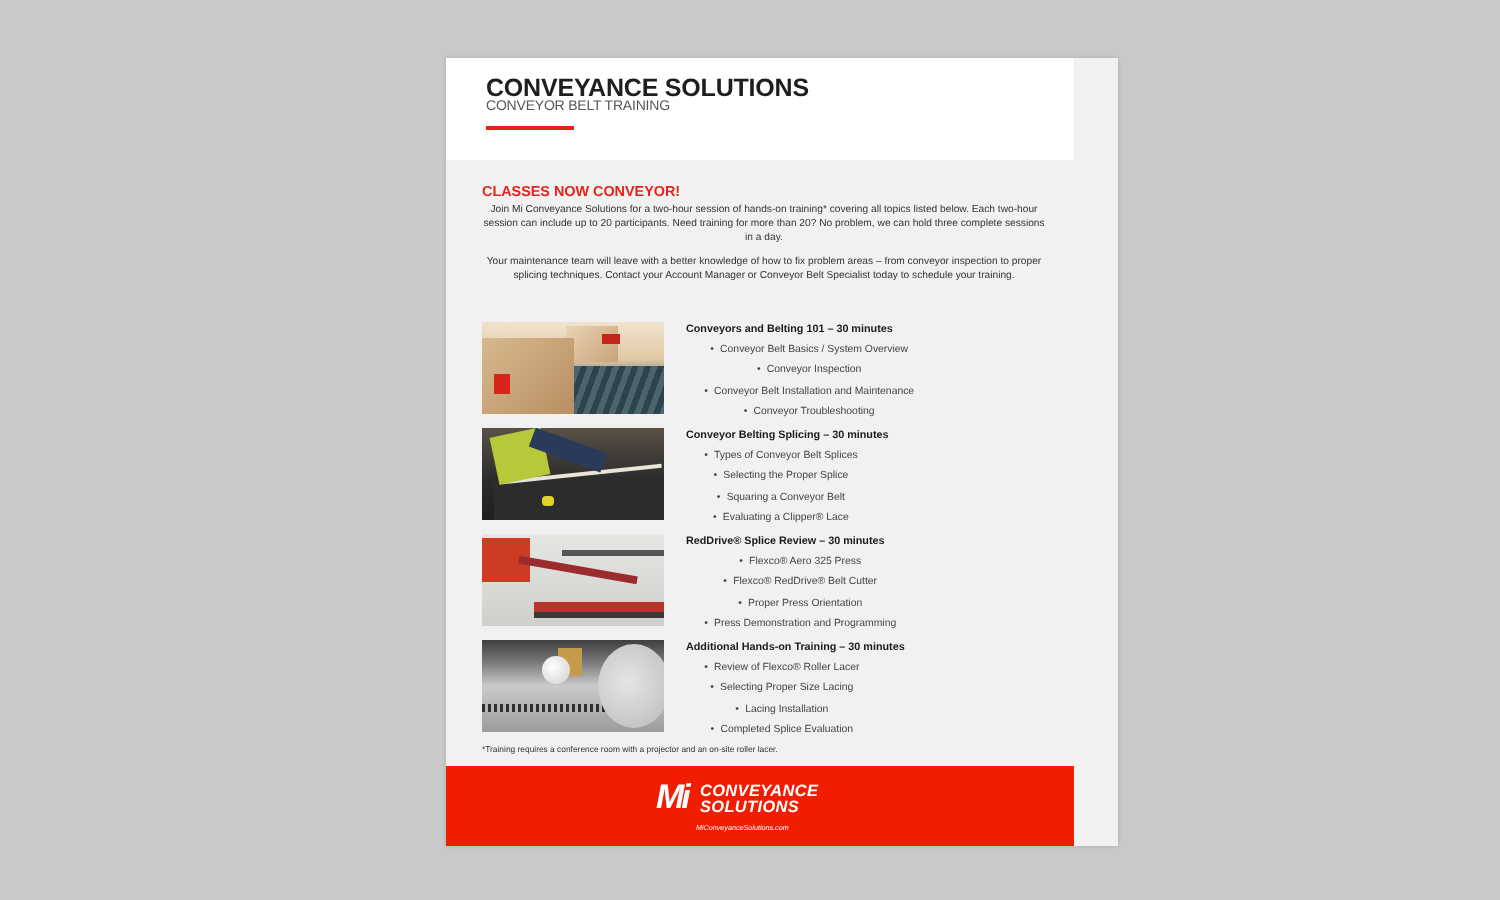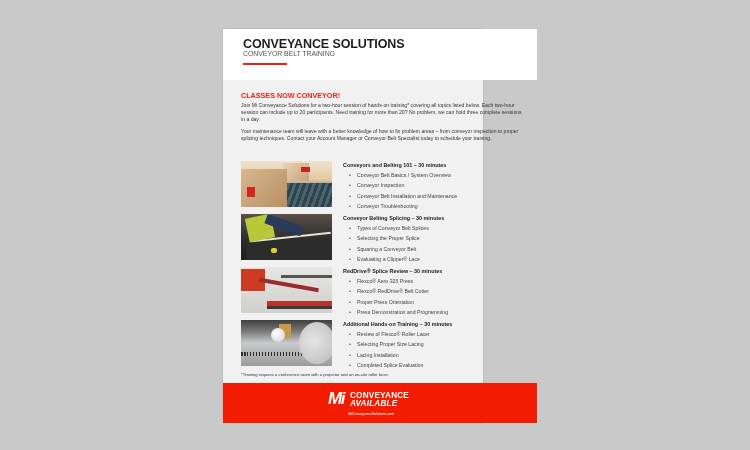--- a/index.html
+++ b/index.html
@@ -1,36 +1,36 @@
 <!DOCTYPE html>
 <html><head>
 <meta charset="utf-8">
 <style>
   html, body { margin:0; padding:0; }
   body { width:750px; height:450px; background:#c9c9c9; position:relative; overflow:hidden; font-family:"Liberation Sans", sans-serif; }
-  .page { position:absolute; left:223px; top:29px; width:260px; height:394px; background:#f1f1f1; box-shadow:0 0 2px rgba(0,0,0,0.15); }
+  .page { position:absolute; left:223px; top:29px; width:336px; height:394px; background:#f1f1f1; box-shadow:0 0 2px rgba(0,0,0,0.15);text-align:center; }
   .header { position:absolute; left:0; top:0; width:314px; height:51px; background:#ffffff; }
   .title { position:absolute; left:20px; top:8px; font-size:12.5px; font-weight:bold; color:#1e1e1e; letter-spacing:-0.1px; white-space:nowrap; }
   .subtitle { position:absolute; left:20px; top:21px; font-size:7px; color:#555; letter-spacing:-0.1px; white-space:nowrap; }
   .title-rule { position:absolute; left:20px; top:34px; width:44px; height:1.5px; background:#e4241b; }
   .classes { position:absolute; left:18px; top:62px; font-size:7.2px; font-weight:bold; color:#e4241b; white-space:nowrap; }
   .intro { position:absolute; left:18px; width:282px; font-size:5.1px; line-height:7px; color:#333; }
   .intro1 { top:73px; }
   .intro2 { top:99px; }
   .section { position:absolute; left:18px; width:282px; height:47px; }
   .thumb { position:absolute; left:0; top:0; width:91px; height:46px; overflow:hidden; }
   .sec-title { position:absolute; left:102px; top:1px; font-size:5.4px; font-weight:bold; color:#1a1a1a; white-space:nowrap; }
   .sec-list { position:absolute; left:108px; top:9px; margin:0; padding:0; list-style:none; }
   .sec-list li { font-size:5.2px; color:#444; line-height:10.3px; white-space:nowrap; }
   .sec-list li::before { content:"•"; display:inline-block; width:8px; color:#444; }
   .footnote { position:absolute; left:18px; top:343px; font-size:4.2px; color:#333; white-space:nowrap; }
   .footer { position:absolute; left:0; top:354px; width:314px; height:40px; background:#f21d00; }
   .logo { position:absolute; left:105px; top:7px; width:110px; height:22px; }
   .logo-mi { position:absolute; left:0; top:0; font-size:17px; font-weight:bold; font-style:italic; color:#fff; letter-spacing:-1.5px; line-height:17px; }
-  .logo-line1 { position:absolute; left:22px; top:1px; font-size:8.2px; font-weight:bold; color:#fff; letter-spacing:0.2px; white-space:nowrap; }
+  .logo-line1 { position:absolute; left:22px; top:1px; font-size:8.2px; font-weight:bold; font-style:italic; color:#fff; letter-spacing:0.2px; white-space:nowrap; }
   .logo-line2 { position:absolute; left:22px; top:9px; font-size:8.2px; font-weight:bold; font-style:italic; color:#fff; letter-spacing:0.2px; white-space:nowrap; }
   .logo-url { position:absolute; left:125px; top:29px; font-size:3.6px; font-style:italic; color:#fff; white-space:nowrap; }
 
   
   .t1 { background:linear-gradient(180deg,#efe3cf 0%,#e3c9a3 40%,#7a8a8d 60%,#3d5058 100%); }
   .t1 .box1 { position:absolute; left:0; top:8px; width:46px; height:38px; background:linear-gradient(135deg,#d8b88f,#b88f62); }
   .t1 .box2 { position:absolute; left:42px; top:2px; width:26px; height:18px; background:linear-gradient(135deg,#e9d4b4,#c9a37a); }
   .t1 .mk1 { position:absolute; left:6px; top:26px; width:8px; height:10px; background:#d6251c; }
   .t1 .mk2 { position:absolute; left:60px; top:6px; width:9px; height:5px; background:#c7241c; }
   .t1 .rollers { position:absolute; left:40px; top:22px; width:51px; height:24px; background:repeating-linear-gradient(110deg,#4b6570 0 3px,#2e434c 3px 6px); }
@@ -132,17 +132,17 @@
       <li>Completed Splice Evaluation</li>
     </ul>
   </div>
 
   <div class="footnote">*Training requires a conference room with a projector and an on-site roller lacer.</div>
 
   <div class="footer">
     <div class="logo">
       <div class="logo-mi">Mi</div>
       <div class="logo-line1">CONVEYANCE</div>
-      <div class="logo-line2">AVAILABLE</div>
+      <div class="logo-line2">SOLUTIONS</div>
     </div>
     <div class="logo-url">MiConveyanceSolutions.com</div>
   </div>
 </div>
 
 </body></html>

